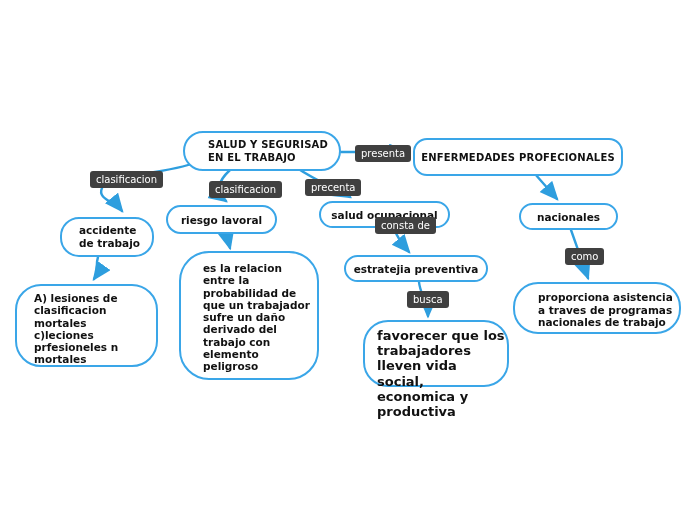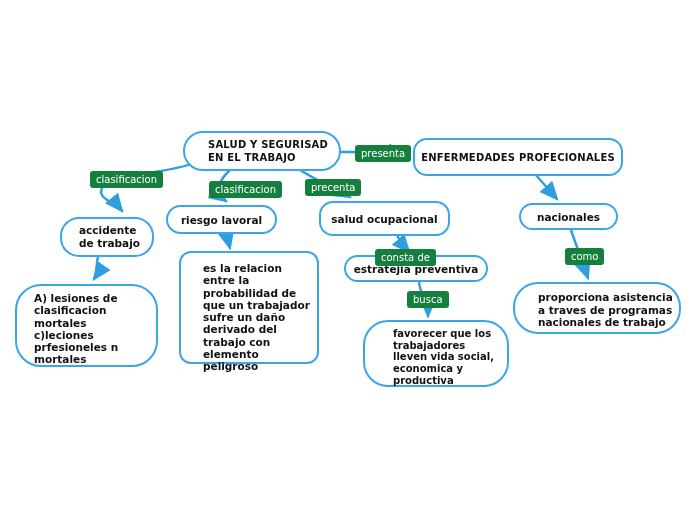--- a/index.html
+++ b/index.html
@@ -3,46 +3,46 @@
 <meta charset="utf-8">
 <style>
   html,body{margin:0;padding:0;background:#ffffff;}
   #canvas{position:relative;width:696px;height:520px;background:#ffffff;overflow:hidden;
           font-family:"DejaVu Sans","Liberation Sans",sans-serif;}
   #arrows{position:absolute;left:0;top:0;z-index:1;}
   .node{position:absolute;z-index:2;background:#ffffff;border:2px solid #3AA6E8;color:#111111;
         font-weight:bold;white-space:pre-line;box-sizing:border-box;}
   .pill{display:flex;align-items:center;justify-content:center;text-align:center;}
   .leftpill{display:flex;align-items:center;text-align:left;}
-  .elabel{position:absolute;z-index:3;background:#15803d;color:#ffffff;font-size:10px;
+  .elabel{position:absolute;z-index:3;background:#404040;color:#ffffff;font-size:10px;
           padding:2px 6px;border-radius:3px;white-space:nowrap;line-height:1.3;}
 
   #n-central{left:183px;top:131px;width:158px;height:40px;border-radius:20px;font-size:10px;
              padding-left:23px;letter-spacing:.2px;line-height:1.32;}
   #n-enfermedades{left:413px;top:138px;width:210px;height:38px;border-radius:14px;font-size:10px;letter-spacing:.2px;}
   #n-accidente{left:60px;top:217px;width:94px;height:40px;border-radius:19px;font-size:10.5px;
                padding-left:17px;line-height:1.25;}
   #n-riesgo{left:166px;top:205px;width:111px;height:29px;border-radius:15px;font-size:10.5px;}
-  #n-salud{left:319px;top:201px;width:131px;height:35px;border-radius:14px;font-size:10.5px;}
+  #n-salud{left:319px;top:201px;width:131px;height:27px;border-radius:14px;font-size:10.5px;}
   #n-prioridades{left:519px;top:203px;width:99px;height:27px;border-radius:14px;font-size:10.5px;}
   #n-estrategia{left:344px;top:255px;width:144px;height:27px;border-radius:14px;font-size:10.5px;}
   #n-lesiones{left:15px;top:284px;width:143px;height:83px;border-radius:26px;font-size:10.5px;
               padding:6px 6px 0 17px;line-height:1.17;}
-  #n-relacion{left:179px;top:251px;width:140px;height:113px;border-radius:12px;font-size:10.5px;
+  #n-relacion{left:179px;top:251px;width:140px;height:129px;border-radius:30px;font-size:10.5px;
               padding:9px 2px 0 22px;line-height:1.17;}
-  #n-favorecer{left:363px;top:320px;width:146px;height:67px;border-radius:25px;font-size:10px;
-               padding:6px 2px 0 28px;line-height:1.17;}
+  #n-favorecer{left:363px;top:320px;width:146px;height:67px;border-radius:25px;font-size:13px;
+               padding:6px 2px 0 12px;line-height:1.17;}
   #n-proporciona{left:513px;top:282px;width:168px;height:52px;border-radius:25px;font-size:10.5px;
                  padding:7px 2px 0 23px;line-height:1.2;}
 
   #l-presenta{left:355px;top:145px;}
   #l-clasif1{left:90px;top:171px;}
   #l-clasif2{left:209px;top:181px;}
   #l-precenta{left:305px;top:179px;}
-  #l-consta{left:375px;top:249px;}
+  #l-consta{left:375px;top:217px;}
   #l-busca{left:407px;top:291px;}
   #l-como{left:565px;top:248px;}
 </style>
 </head>
 <body>
 
 <div id="canvas">
 
   <svg id="arrows" width="696" height="520" viewBox="0 0 696 520" xmlns="http://www.w3.org/2000/svg">
     <defs>

